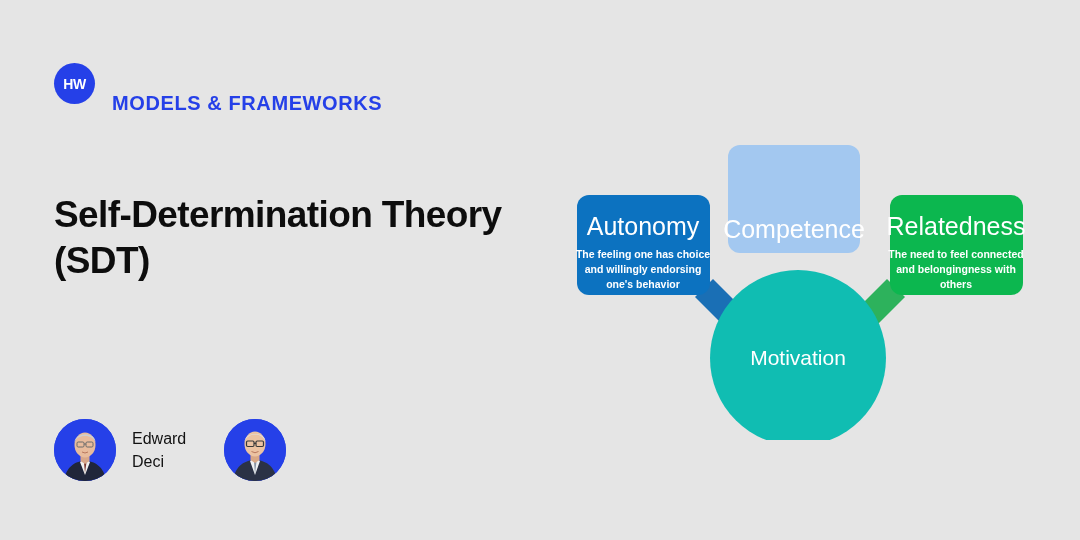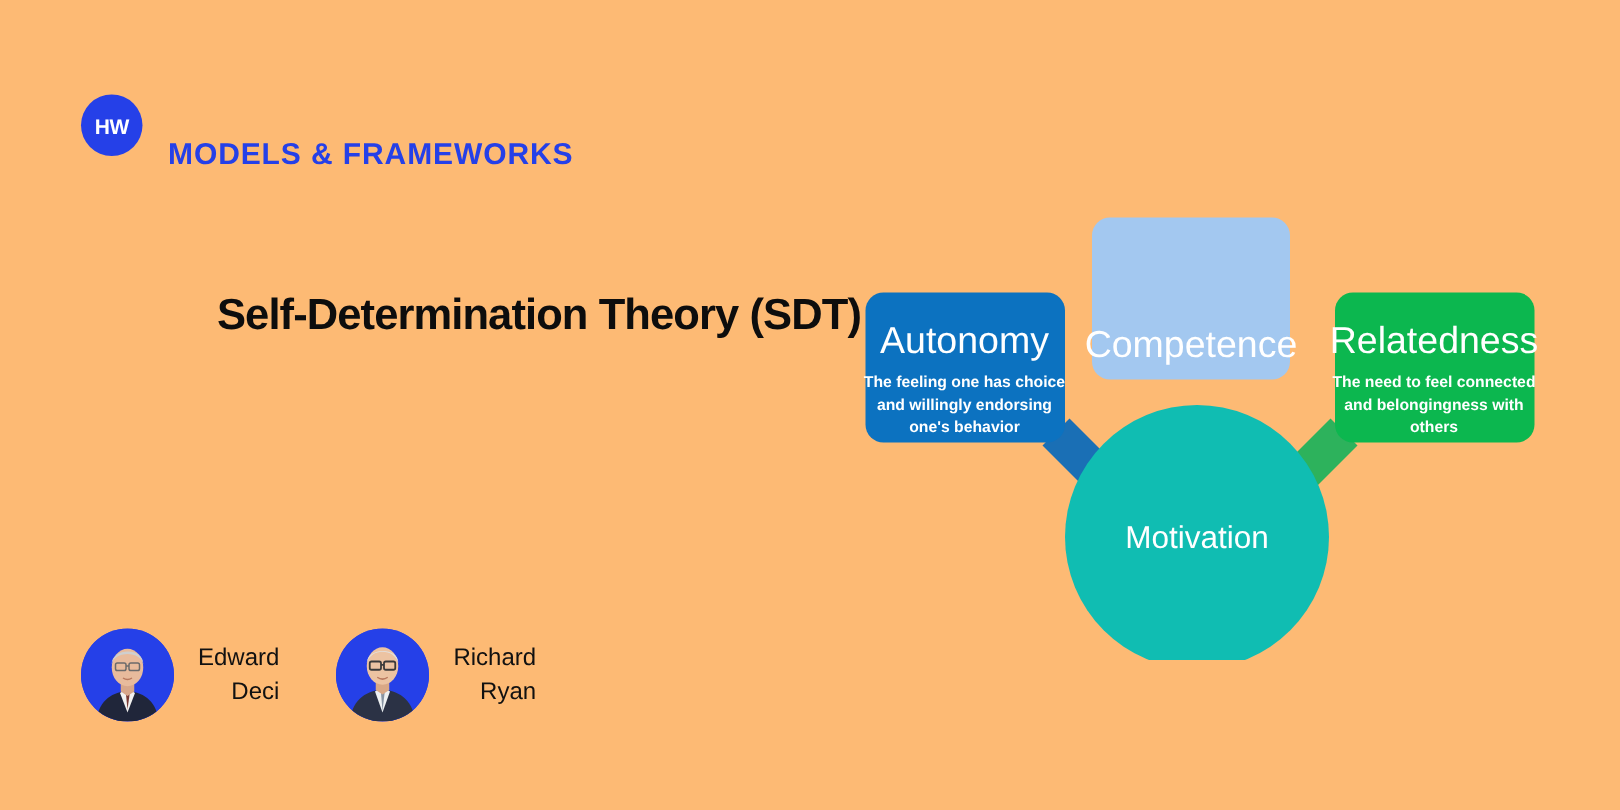--- a/index.html
+++ b/index.html
@@ -2,21 +2,21 @@
 <html><head>
 <meta charset="utf-8">
 <style>
   * { margin:0; padding:0; box-sizing:border-box; }
   html, body {
     width:1080px; height:540px;
     background:#ffffff;
     font-family:"Liberation Sans", sans-serif;
     overflow:hidden;
   }
-  .page { position:relative; width:1080px; height:540px; background:#fdba74;text-align:right; }
+  .page { position:relative; width:1080px; height:540px; background:#e5e5e5; }
 
   
   .brand {
     position:absolute; left:54px; top:52px;
     display:flex; align-items:center; gap:17px;
   }
   .brand-badge {
     width:41px; height:41px; border-radius:50%;
     background:#2540E8;
     display:flex; align-items:center; justify-content:center;
@@ -26,21 +26,21 @@
   .brand-text {
     color:#2540E8; font-size:20px; font-weight:bold;
     letter-spacing:0.6px;
     margin-top:40px;
   }
 
   
   .title {
     position:absolute; left:54px; top:192px;
     width:520px;
-    font-size:29px; font-weight:bold; line-height:1.25;
+    font-size:37px; font-weight:bold; line-height:1.25;
     color:#0d0d0d; letter-spacing:-0.6px;
   }
 
   
   .authors {
     position:absolute; left:54px; top:419px;
     display:flex; align-items:center; gap:38px;
   }
   .author { display:flex; align-items:center; gap:16px; }
   .avatar {
@@ -126,22 +126,20 @@
           <ellipse cx="31" cy="25" rx="10.5" ry="12.5" fill="#ecc3a2"></ellipse>
           <path d="M20.5 23 C21 12 42 12.5 41.5 23 C40 18 36 15.5 31 15.5 C26 15.5 22 18 20.5 23 Z" fill="#e2e2e2"></path>
           <g stroke="#3a3a3a" stroke-width="1.2" fill="none">
             <rect x="22.5" y="22" width="7.5" height="5.5" rx="1.2"></rect>
             <rect x="32" y="22" width="7.5" height="5.5" rx="1.2"></rect>
             <line x1="30" y1="24.3" x2="32" y2="24.3"></line>
           </g>
           <path d="M27.5 32.5 q3.5 2.5 7 0" stroke="#b9795e" stroke-width="1" fill="none"></path>
         </svg>
       </div>
-      <div class="author-name">Richard
-Ryan</div>
     </div>
 
   </div>
 
   <div class="diagram">
     <svg width="480" height="340" viewBox="0 0 480 340" xmlns="http://www.w3.org/2000/svg">
 
       <g>
         <path id="p-comp-arrow" d="M197 330 h26 v120 h16 l-29 30 l-29 -30 h16 z" fill="#A3C8F0" transform="translate(506,-290) rotate(180)"></path>
 

